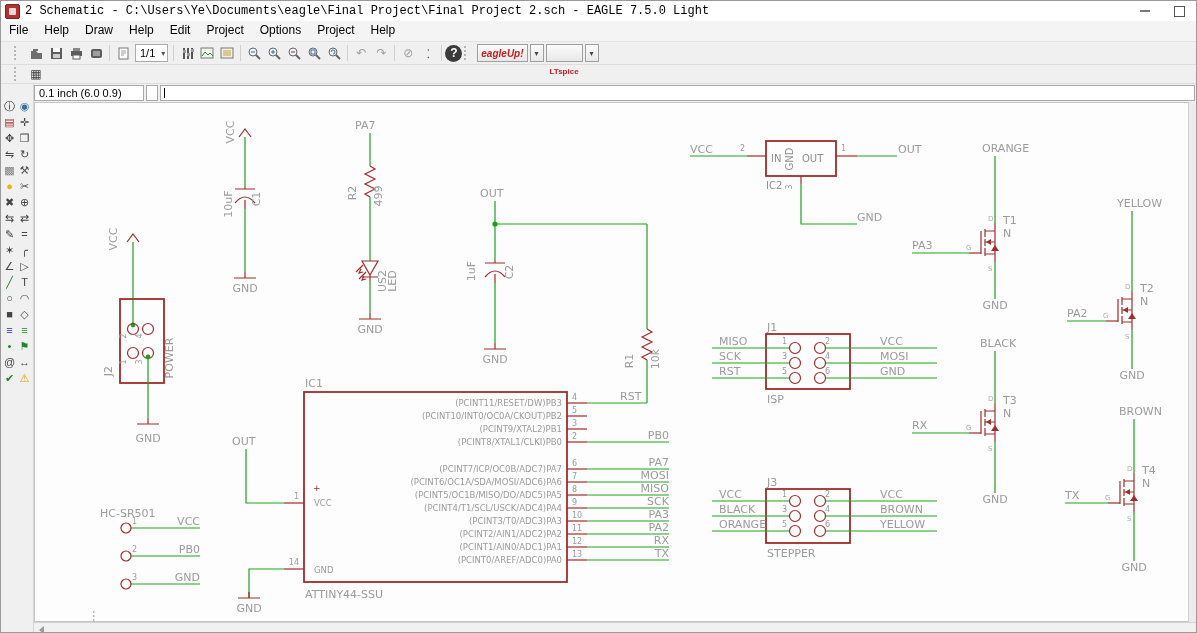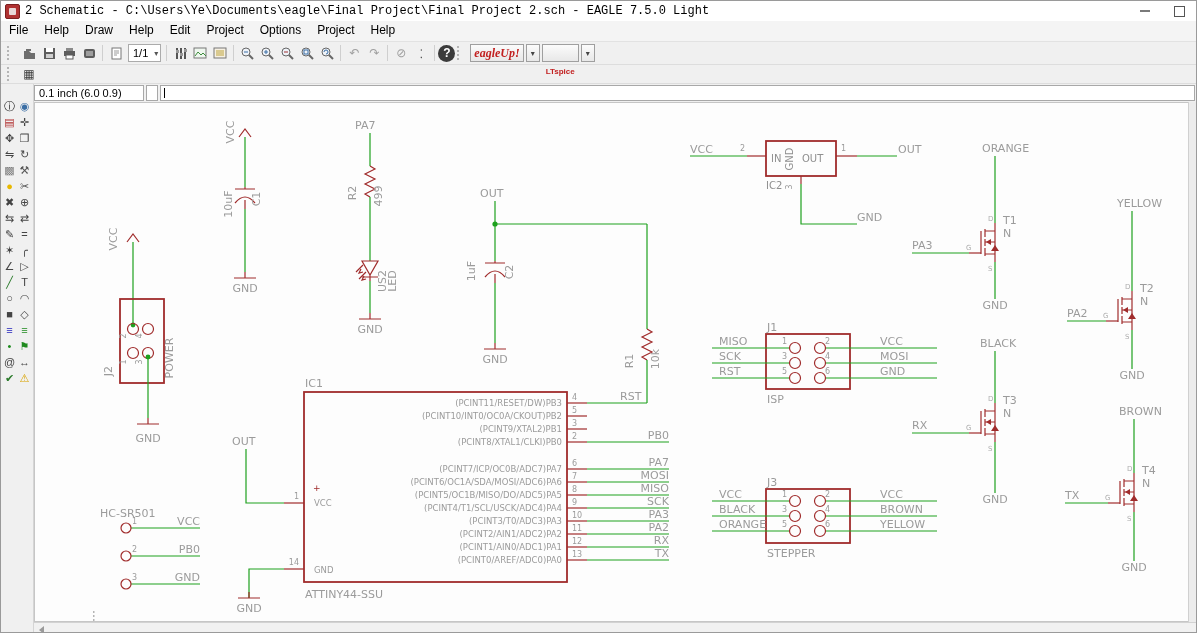--- a/index.html
+++ b/index.html
@@ -10,29 +10,29 @@
   .appicon::after{content:"";position:absolute;inset:3px;background:#e9d8d8;border-radius:1px;}
   .title-text{flex:1;white-space:nowrap;overflow:hidden;font-family:Liberation Mono, monospace;}
   .winbtn{width:26px;height:16px;display:flex;align-items:center;justify-content:center;color:#444;margin-left:8px;}
   .minglyph{width:10px;height:2px;background:#7a7a7a;}
   .restore{width:9px;height:9px;border:1px solid #555;position:relative;background:#fff;}
   .restore::before{content:"";position:absolute;left:2px;top:-4px;width:9px;height:9px;border:1px solid #555;background:#fff;z-index:-1;}
   
   .menubar{height:20px;background:#f4f4f4;display:flex;align-items:flex-start;font-size:12px;border-bottom:1px solid #e2e2e2;}
   .menubar button{background:none;border:none;font:inherit;padding:2px 8px;cursor:default;}
   
-  .tb{height:22px;background:#f0f0f0;display:flex;align-items:center;border-bottom:1px solid #dddddd;padding-left:4px;}
+  .tb{height:22px;background:#f0f0f0;display:flex;align-items:center;border-bottom:1px solid #dddddd;padding-left:11px;}
   .tb2{height:18px;}
   .grip{width:6px;height:14px;border-left:2px dotted #b5b5b5;margin:0 4px 0 2px;}
   .tbtn{width:20px;height:19px;border:1px solid transparent;background:none;display:flex;align-items:center;justify-content:center;padding:0;color:#555;font-size:12px;}
   .sep{width:1px;height:16px;background:#cfcfcf;margin:0 3px;}
   .combo{display:flex;align-items:center;border:1px solid #ababab;background:#fff;height:16px;font-size:11px;padding:0 2px 0 4px;margin:0 2px;}
   .combo .arrow{font-size:8px;color:#555;margin-left:6px;}
   .graybtn{border:1px solid #9f9f9f;background:linear-gradient(#fbfbfb,#e8e8e8);height:18px;display:flex;align-items:center;justify-content:center;padding:0 3px;margin:0 1px;}
-  .eagleup-label{color:#c22020;font-style:italic;font-weight:bold;font-size:12px;font-family:Liberation Serif, serif;}
+  .eagleup-label{color:#c22020;font-style:italic;font-weight:bold;font-size:10px;}
   .ltspice-label{color:#c22020;font-weight:bold;font-size:8px;margin-top:36px;}
   .ddbtn{width:14px;}
   .dim{color:#9f9f9f;}
   
   .main{display:flex;height:553px;}
   .palette{width:33px;background:#f0f0f0;border-right:1px solid #d5d5d5;display:grid;grid-template-columns:15px 15px;grid-auto-rows:16px;justify-content:center;padding-top:14px;box-sizing:border-box;}
   .palette .tool{display:flex;align-items:center;justify-content:center;font-size:11px;border:none;background:none;padding:0;cursor:default;}
   .rightcol{flex:1;display:flex;flex-direction:column;min-width:0;}
   .cmdrow{height:18px;display:flex;align-items:center;background:#f0f0f0;gap:2px;padding-right:1px;}
   .coordbox{min-width:100px;height:14px;background:#fff;border:1px solid #a8a8a8;font-size:11px;padding:0 4px;display:flex;align-items:center;white-space:nowrap;}

